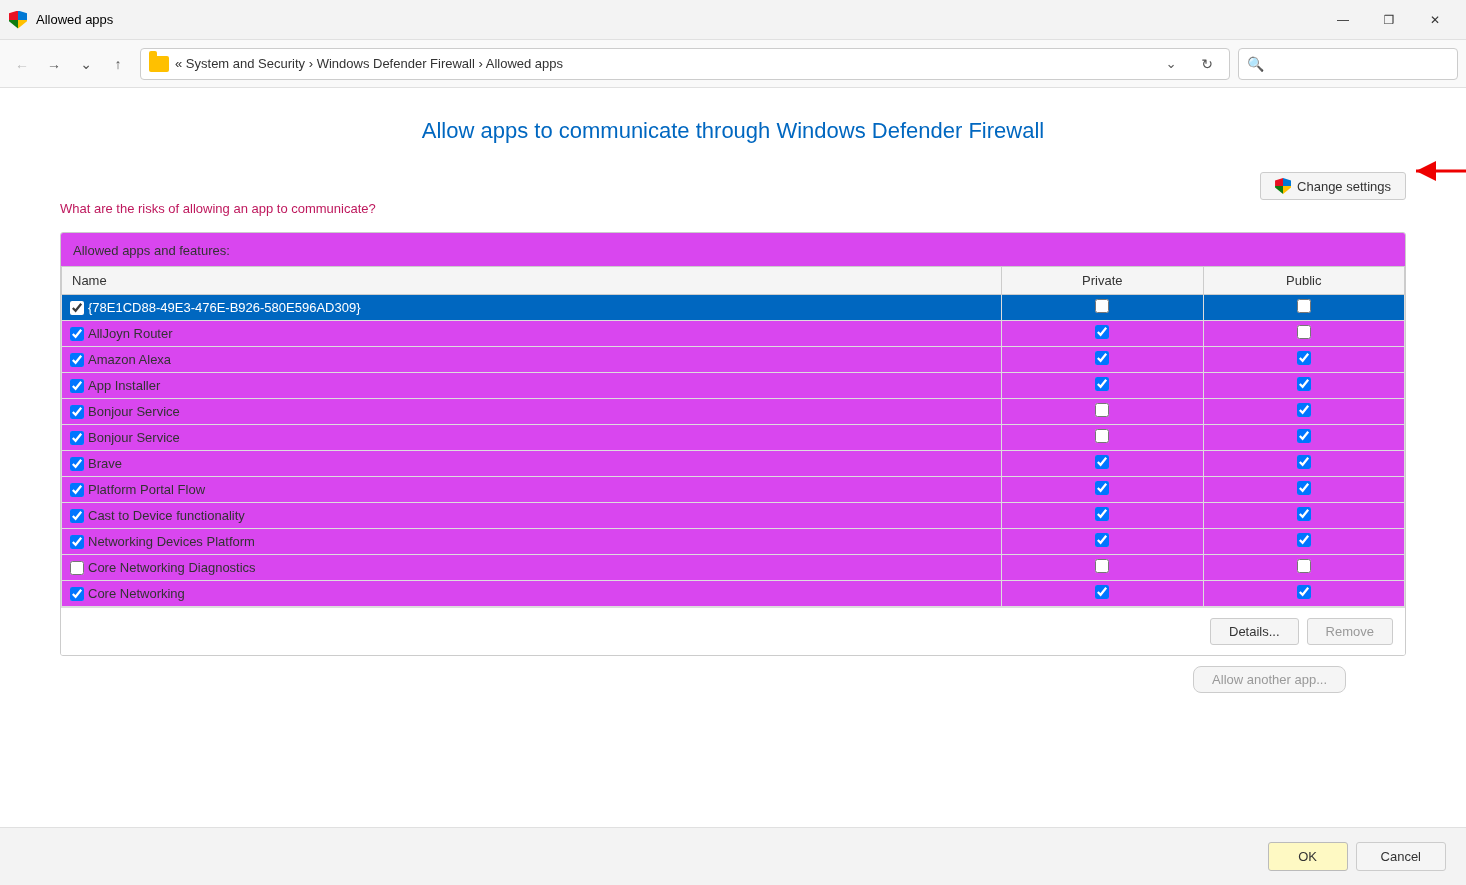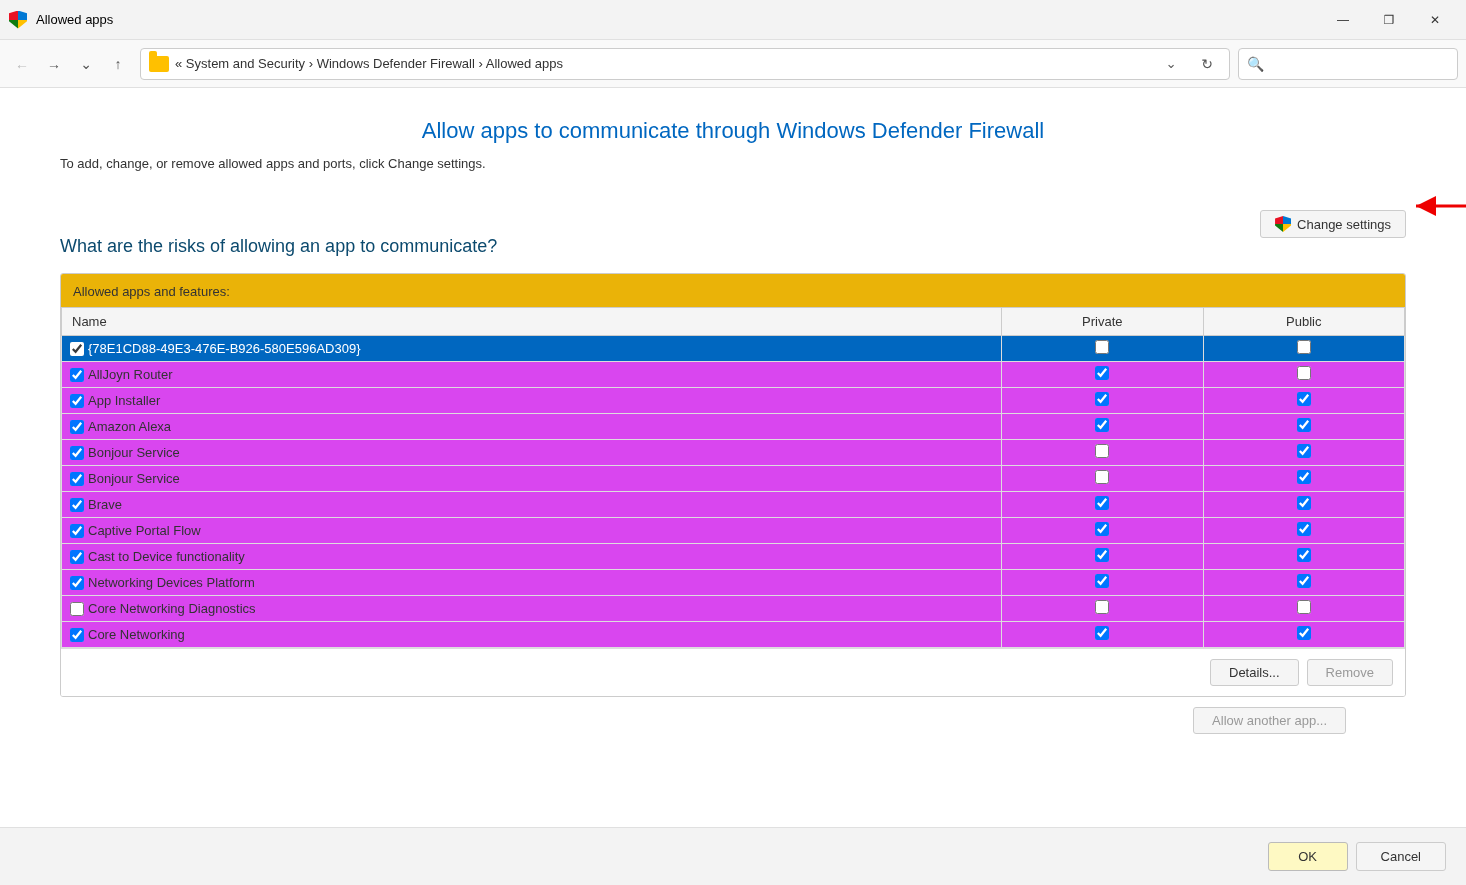--- a/index.html
+++ b/index.html
@@ -155,22 +155,22 @@
 
     .action-row {
       display: flex;
       justify-content: space-between;
       align-items: center;
       margin-bottom: 16px;
       position: relative;
     }
 
     .link-text {
-      color: #0c4a6e;
-      font-size: 18px;
+      color: #be185d;
+      font-size: 13px;
       cursor: pointer;
       text-decoration: none;
       margin-top: 45px;
     }
 
     .change-settings-btn {
       display: flex;
       align-items: center;
       gap: 6px;
       padding: 5px 14px;
@@ -195,21 +195,21 @@
     .table-container {
       border: 1px solid #ccc;
       border-radius: 3px;
       overflow: hidden;
     }
 
     .table-label {
       font-size: 13px;
       color: #333;
       padding: 10px 12px 8px 12px;
-      background: #eab308;
+      background: #d946ef;
     }
 
     .apps-table {
       width: 100%;
       border-collapse: collapse;
       background: #d946ef;
     }
 
     .apps-table th {
       background: #f5f5f5;
@@ -293,21 +293,21 @@
     
     .bottom-section {
       padding: 10px 60px;
       display: flex;
       justify-content: flex-end;
     }
 
     .allow-another-btn {
       padding: 5px 18px;
       border: 1px solid #ccc;
-      border-radius: 3px;
+      border-radius: 8px;
       background: #f5f5f5;
       cursor: pointer;
       font-size: 13px;
       color: #999;
     }
 
     
     .footer-buttons {
       display: flex;
       justify-content: flex-end;
@@ -399,21 +399,20 @@
 
   <div class="search-box">
     <span class="search-icon">🔍</span>
   </div>
 </div>
 
 <div class="main-content">
   <div class="content-area">
 
     <div class="page-title">Allow apps to communicate through Windows Defender Firewall</div>
-    <div class="page-desc">To add, change, or remove allowed apps and ports, click Change settings.</div>
 
     <div class="action-row">
       <a class="link-text">What are the risks of allowing an app to communicate?</a>
       <button class="change-settings-btn">
         <div class="shield-icon" style="width:16px;height:16px;"></div>
         <span>Change settings</span>
       </button>
 
       <div class="arrow-annotation" style="position:absolute;right:-170px;top:-20px;width:170px;height:70px;">
         <svg width="170" height="70">
@@ -453,40 +452,40 @@
                     <span>AllJoyn Router</span>
                   </div>
                 </td>
                 <td class="col-private"><input type="checkbox" checked="" style=""></td>
                 <td class="col-public"><input type="checkbox" style=""></td>
               </tr>
               <tr>
                 <td>
                   <div class="name-cell">
                     <input type="checkbox" checked="" style="">
+                    <span>Amazon Alexa</span>
+                  </div>
+                </td>
+                <td class="col-private"><input type="checkbox" checked="" style=""></td>
+                <td class="col-public"><input type="checkbox" checked="" style=""></td>
+              </tr>
+              <tr>
+                <td>
+                  <div class="name-cell">
+                    <input type="checkbox" checked="" style="">
                     <span>App Installer</span>
                   </div>
                 </td>
                 <td class="col-private"><input type="checkbox" checked="" style=""></td>
                 <td class="col-public"><input type="checkbox" checked="" style=""></td>
               </tr>
               <tr>
                 <td>
                   <div class="name-cell">
                     <input type="checkbox" checked="" style="">
-                    <span>Amazon Alexa</span>
-                  </div>
-                </td>
-                <td class="col-private"><input type="checkbox" checked="" style=""></td>
-                <td class="col-public"><input type="checkbox" checked="" style=""></td>
-              </tr>
-              <tr>
-                <td>
-                  <div class="name-cell">
-                    <input type="checkbox" checked="" style="">
                     <span>Bonjour Service</span>
                   </div>
                 </td>
                 <td class="col-private"><input type="checkbox" style=""></td>
                 <td class="col-public"><input type="checkbox" checked="" style=""></td>
               </tr>
               <tr>
                 <td>
                   <div class="name-cell">
                     <input type="checkbox" checked="" style="">
@@ -503,21 +502,21 @@
                     <span>Brave</span>
                   </div>
                 </td>
                 <td class="col-private"><input type="checkbox" checked="" style=""></td>
                 <td class="col-public"><input type="checkbox" checked="" style=""></td>
               </tr>
               <tr>
                 <td>
                   <div class="name-cell">
                     <input type="checkbox" checked="" style="">
-                    <span>Captive Portal Flow</span>
+                    <span>Platform Portal Flow</span>
                   </div>
                 </td>
                 <td class="col-private"><input type="checkbox" checked="" style=""></td>
                 <td class="col-public"><input type="checkbox" checked="" style=""></td>
               </tr>
               <tr>
                 <td>
                   <div class="name-cell">
                     <input type="checkbox" checked="" style="">
                     <span>Cast to Device functionality</span>

